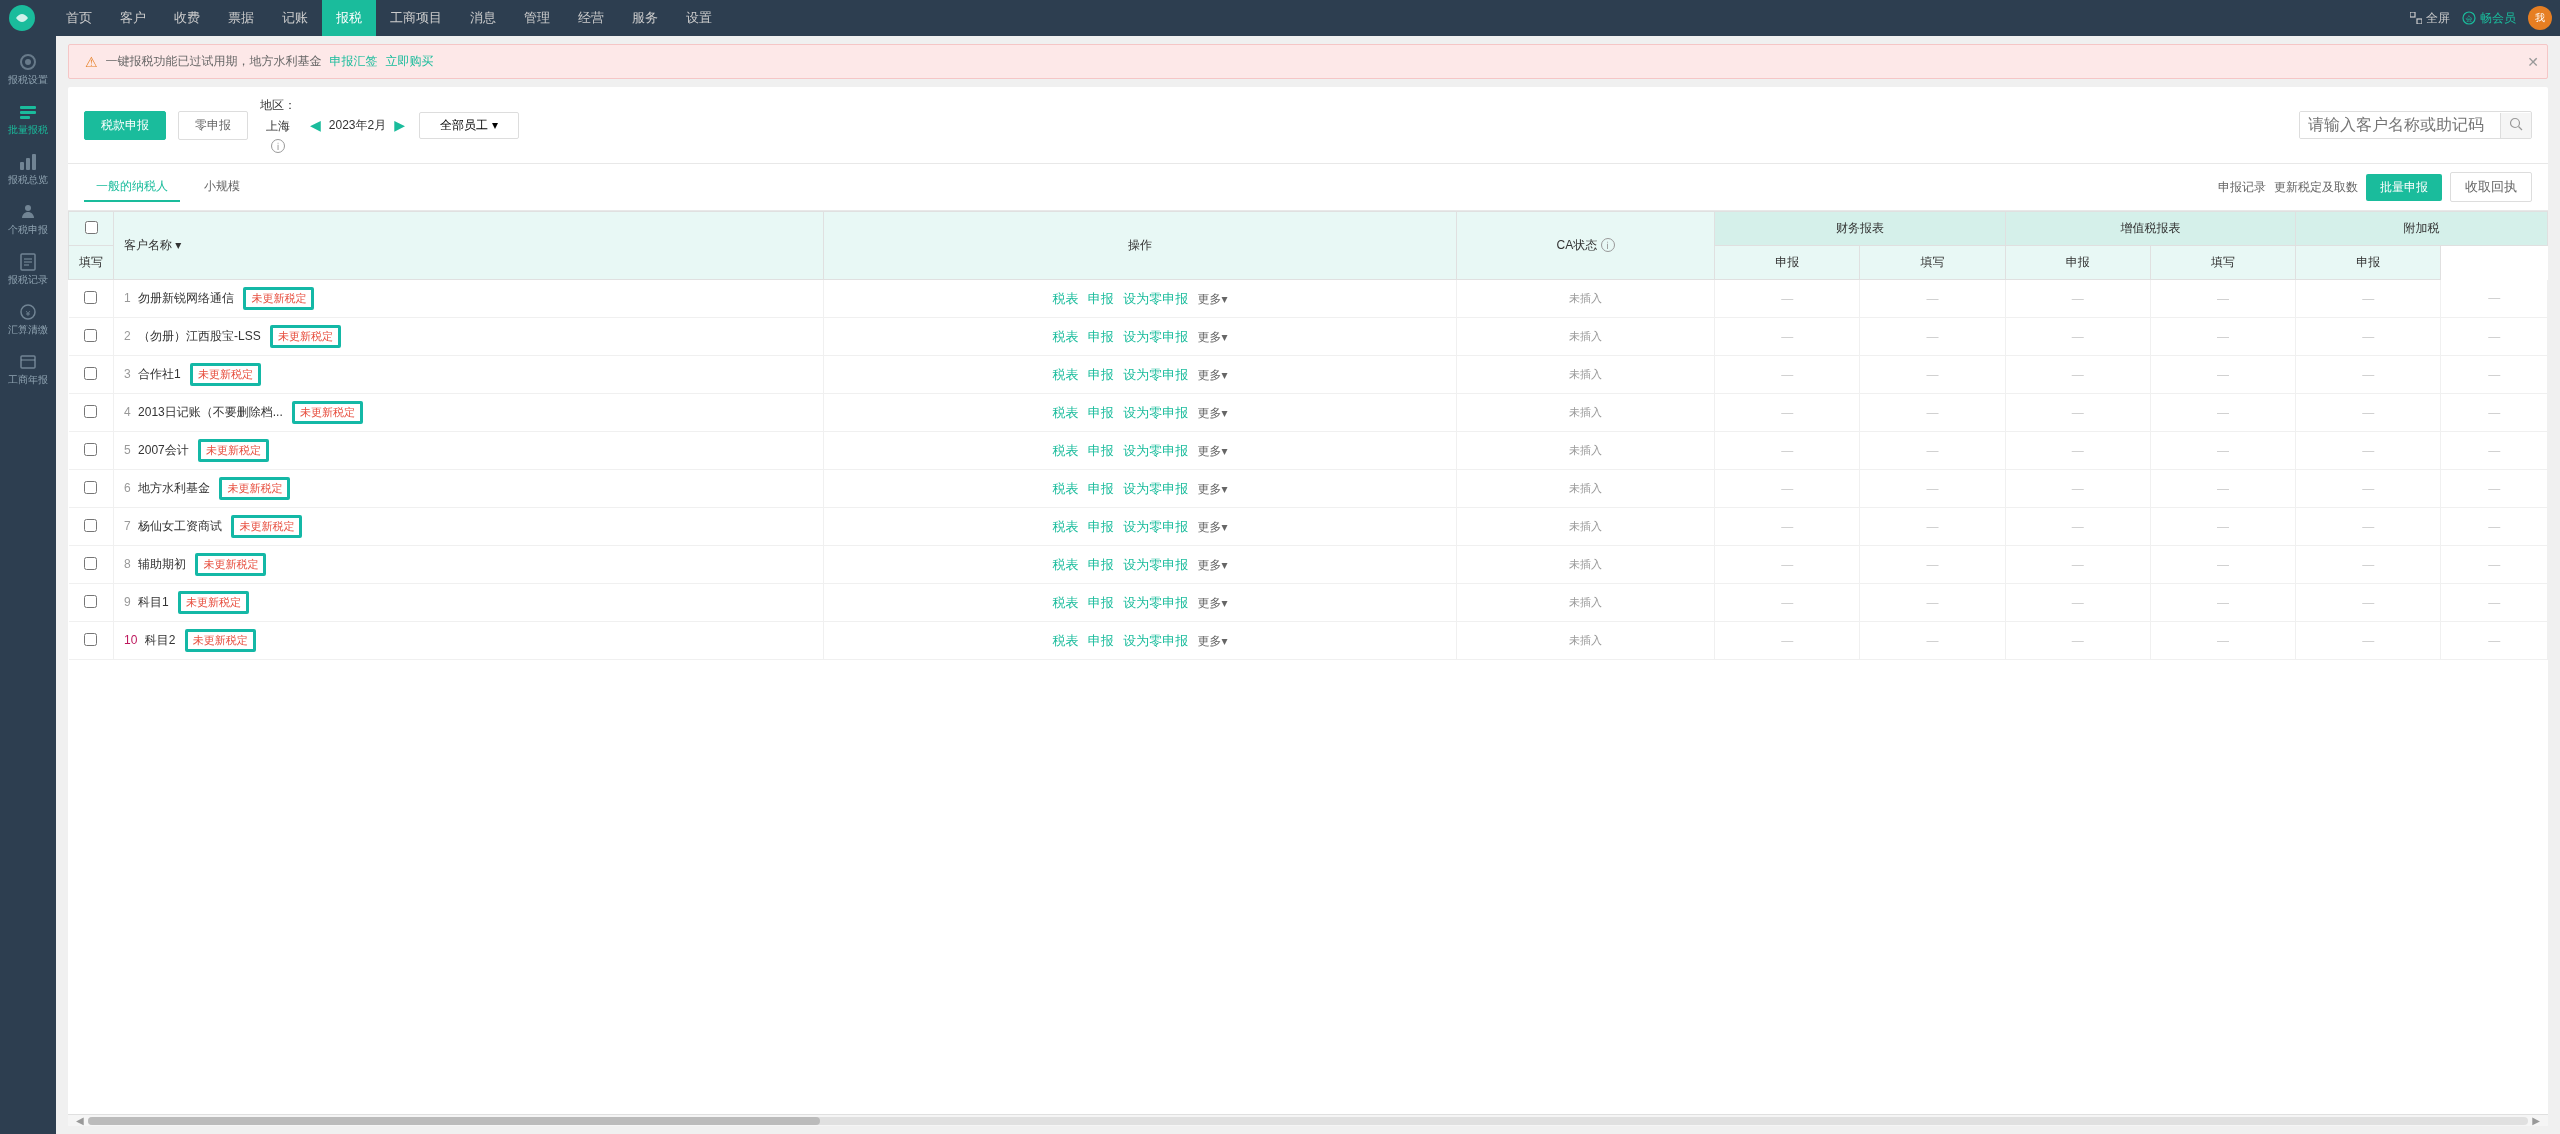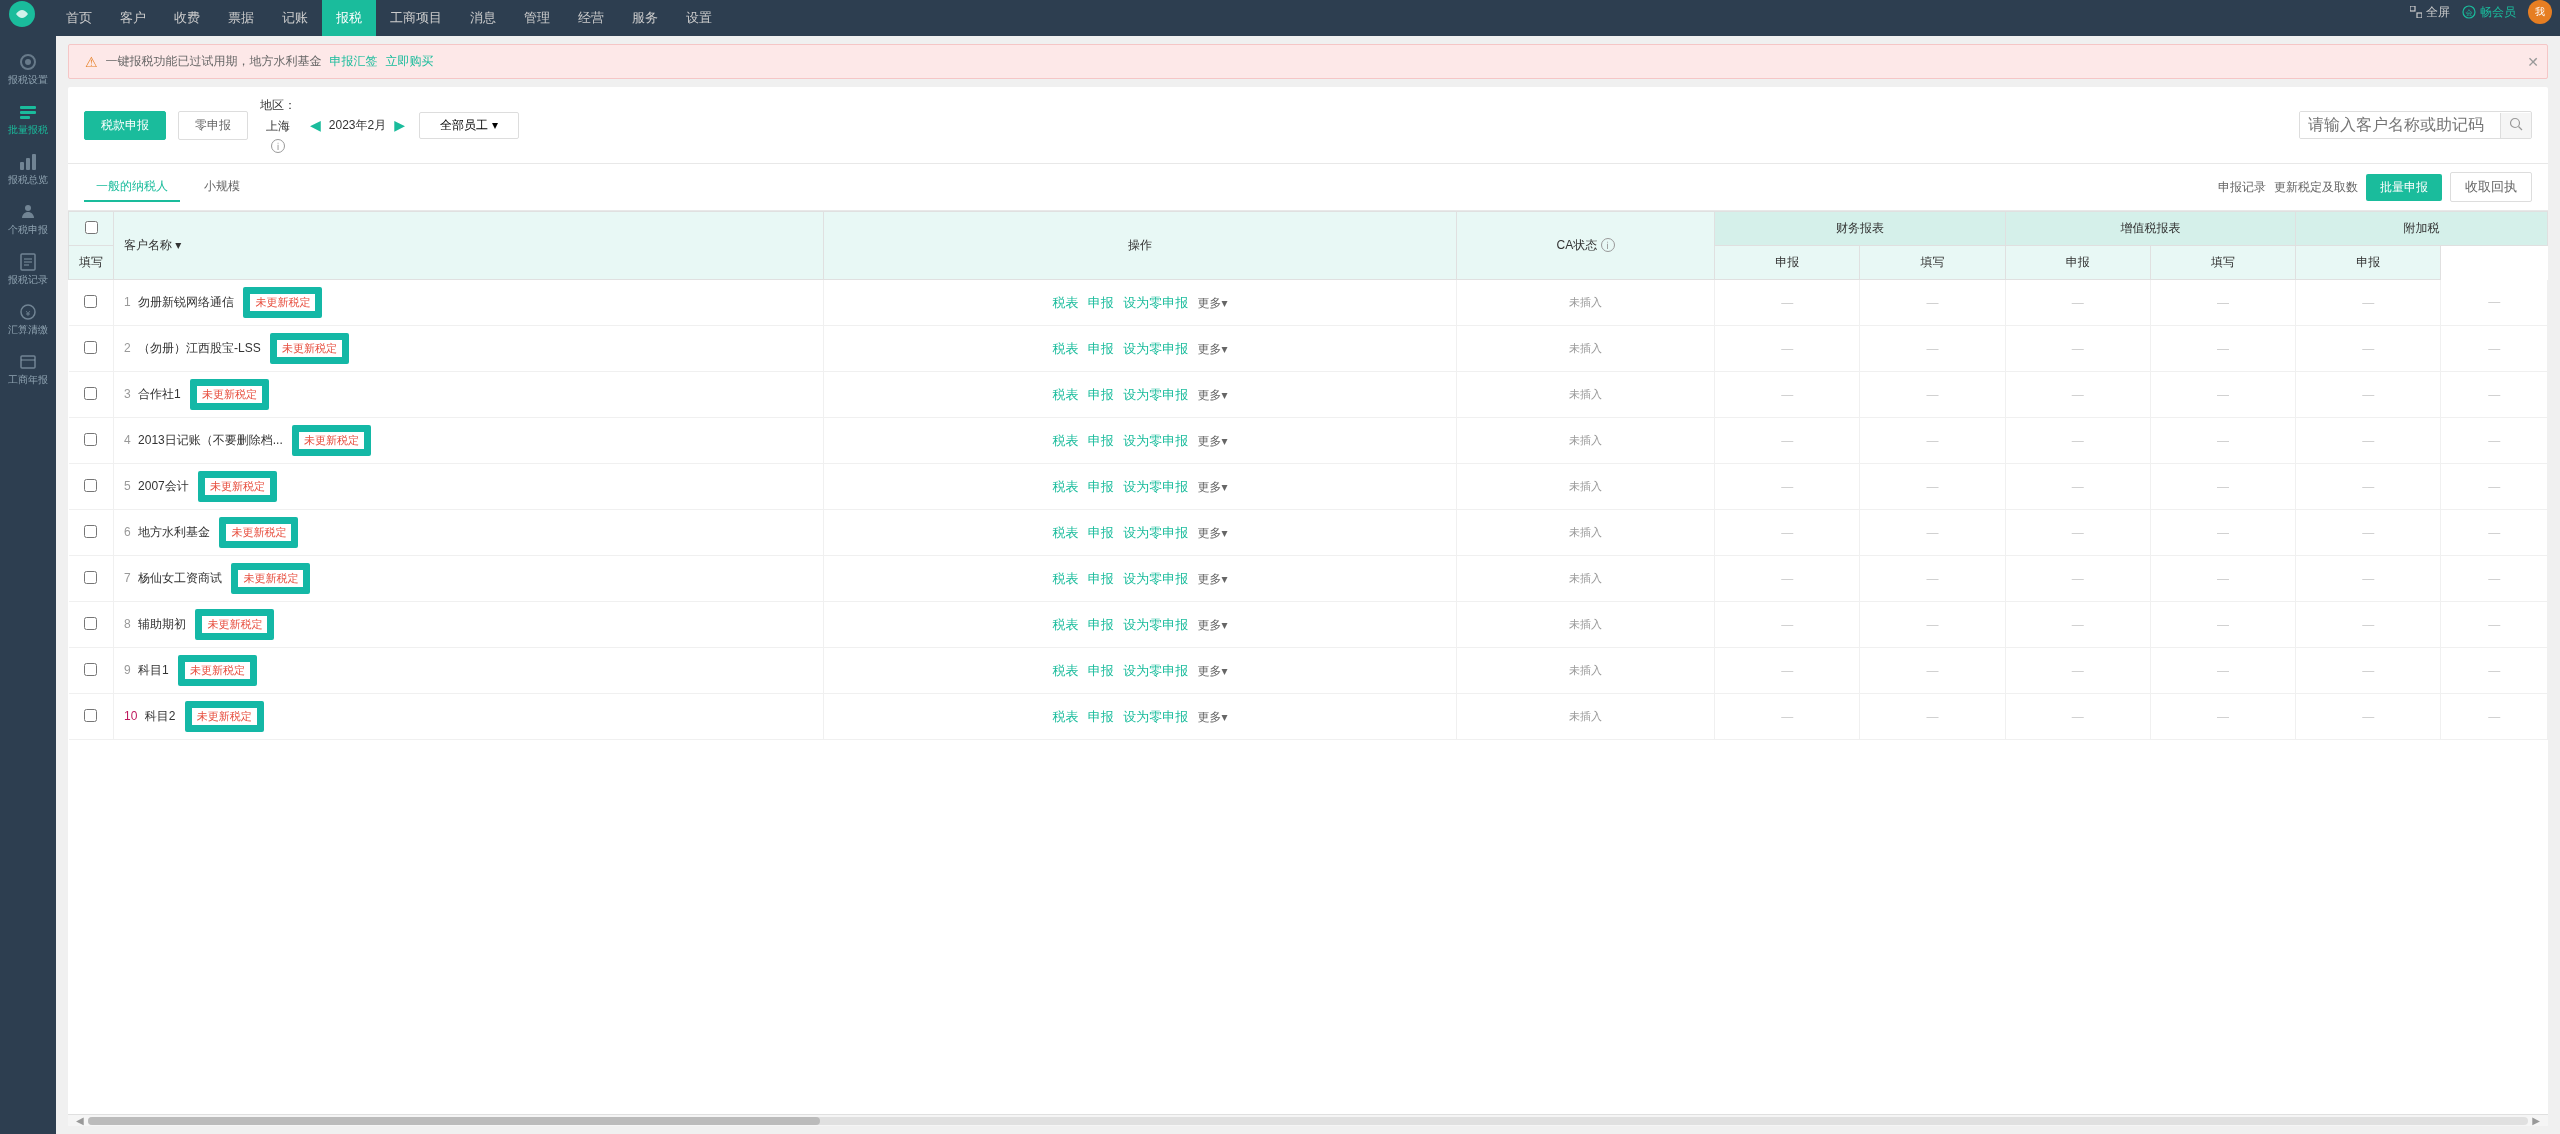--- a/index.html
+++ b/index.html
@@ -1,19 +1,19 @@
 <!DOCTYPE html>
 <html><head>
   <meta charset="utf-8">
   <style>
     * { box-sizing: border-box; margin: 0; padding: 0; }
     body { font-family: 'Microsoft YaHei', Arial, sans-serif; font-size: 12px; background: #f0f0f0; display: flex; flex-direction: column; height: 100vh; overflow: hidden; }
 
     
-    .top-nav { background: #2d3e50; height: 36px; display: flex; align-items: flex-start; padding: 0 8px; flex-shrink: 0; }
+    .top-nav { background: #2d3e50; height: 36px; display: flex; align-items: center; padding: 0 8px; flex-shrink: 0; }
     .top-nav-logo { color: white; font-size: 18px; margin-right: 16px; display: flex; align-items: center; }
     .top-nav-logo svg { width: 28px; height: 28px; }
     .top-nav-items { display: flex; align-items: center; flex: 1; }
     .top-nav-item { color: #ccc; padding: 0 14px; height: 36px; display: flex; align-items: center; cursor: pointer; font-size: 13px; }
     .top-nav-item.active { background: #1abc9c; color: white; }
     .top-nav-right { display: flex; align-items: center; gap: 12px; color: #ccc; font-size: 12px; }
     .top-nav-right span { cursor: pointer; display: flex; align-items: center; gap: 4px; }
     .avatar { width: 24px; height: 24px; border-radius: 50%; background: #e67e22; display: flex; align-items: center; justify-content: center; color: white; font-size: 10px; }
 
     
@@ -61,21 +61,21 @@
 
     
     .table-wrapper { flex: 1; overflow: auto; }
     table { width: 100%; border-collapse: collapse; font-size: 12px; }
     thead th { background: #e8f8f5; color: #333; padding: 8px 10px; text-align: center; border: 1px solid #e0e0e0; font-weight: normal; position: sticky; top: 0; z-index: 10; white-space: nowrap; }
     thead th.left { text-align: left; }
     thead th.header-group { background: #d5f0ea; margin-top: 28px; }
     tbody td { padding: 7px 10px; border-bottom: 1px solid #f0f0f0; border-right: 1px solid #f0f0f0; text-align: center; color: #333; white-space: nowrap; }
     tbody td.left { text-align: left; }
     .checkbox-col { width: 28px; }
-    .status-badge { display: inline-block; padding: 1px 5px; border: 7px solid #14b8a6; color: #e74c3c; border-radius: 2px; font-size: 11px; }
+    .status-badge { display: inline-block; padding: 1px 5px; border: 3px solid #14b8a6; color: #e74c3c; border-radius: 2px; font-size: 11px; }
     .op-link { color: #1abc9c; cursor: pointer; margin-right: 6px; font-size: 13px; }
     .op-more { color: #666; cursor: pointer; font-size: 12px; }
     .dash { color: #ccc; }
     .no-input { color: #999; font-size: 11px; }
 
     
     .scrollbar-row { height: 12px; background: #f5f5f5; border-top: 1px solid #e0e0e0; display: flex; align-items: center; padding: 0 8px; flex-shrink: 0; }
     .scrollbar-track { flex: 1; height: 8px; background: #e0e0e0; border-radius: 4px; position: relative; }
     .scrollbar-thumb { position: absolute; left: 0; top: 0; width: 30%; height: 100%; background: #bbb; border-radius: 4px; }
 

